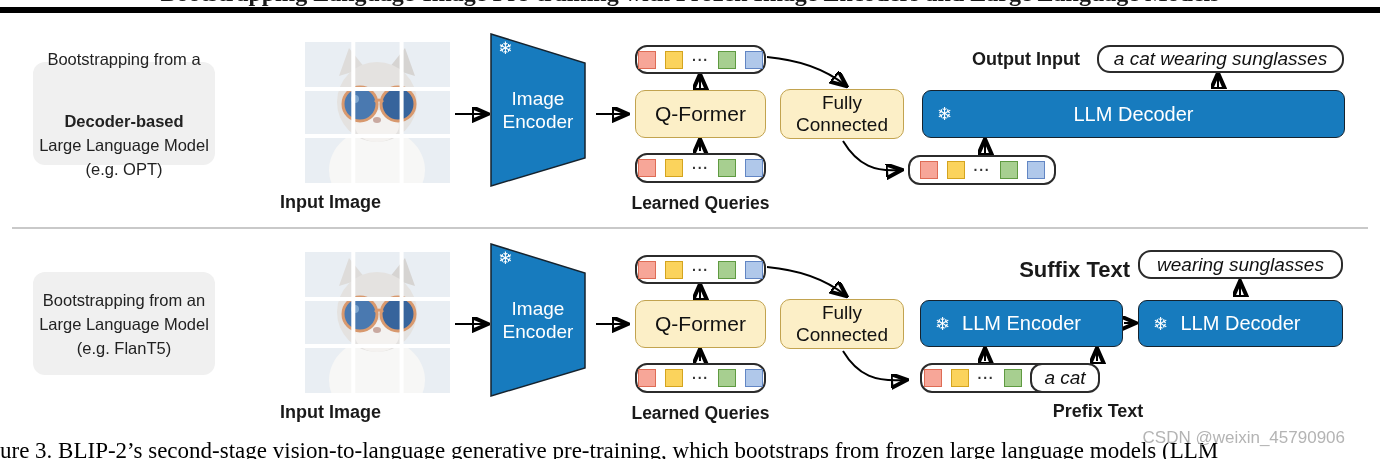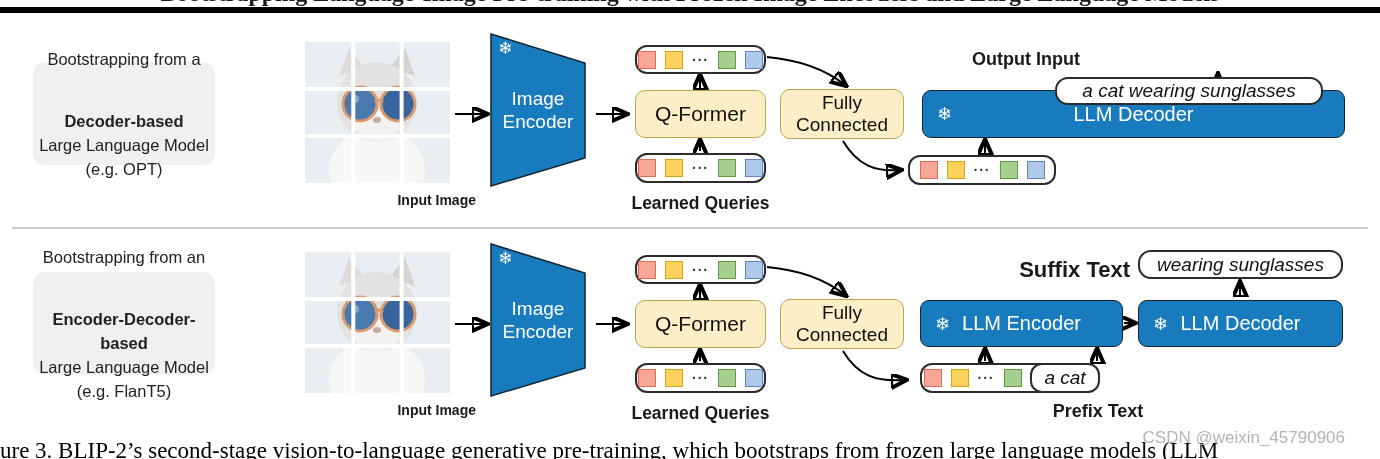--- a/index.html
+++ b/index.html
@@ -14,22 +14,22 @@
 
   .row{--dy:0px;}
   .row2{--dy:210px;}
 
   .abs{position:absolute;}
   .side-box{left:33px;top:calc(62px + var(--dy));width:182px;height:103px;background:var(--note-gray,#f0f0f0);
             display:flex;flex-direction:column;justify-content:center;text-align:center;
             font-size:16.5px;line-height:24px;color:#222;border-radius:12px;}
   .side-box b{font-weight:bold;margin-top:38px;}
   .cat-fig{left:305px;top:calc(42px + var(--dy));width:145px;height:141px;}
-  .input-label{left:280px;top:calc(192px + var(--dy));width:196px;text-align:right;
-               font-weight:bold;font-size:14px;}
+  .input-label{left:280px;top:calc(192px + var(--dy));width:196px;text-align:left;
+               font-weight:bold;font-size:18px;}
   .enc-trap{left:490px;top:calc(33px + var(--dy));width:96px;height:154px;}
   .enc-overlay{left:490px;top:calc(33px + var(--dy));width:96px;height:154px;display:flex;
                align-items:center;justify-content:center;text-align:center;color:#fff;
                font-size:19px;line-height:23px;}
   .enc-snow{left:498px;top:calc(40px + var(--dy));}
   .snow{color:#fff;font-family:"DejaVu Sans",sans-serif;font-size:17px;line-height:1;}
 
   .pill{background:#fff;border:2px solid #2b2b2b;border-radius:12px;box-sizing:border-box;}
   .token-pill{display:flex;align-items:center;justify-content:center;gap:9px;}
   .tok{width:18px;height:18px;border:1.5px solid;box-sizing:border-box;display:inline-block;}
@@ -46,21 +46,21 @@
             font-weight:bold;font-size:17.5px;}
 
   .bbox{background:var(--box-blue,#177bbe);border:1.5px solid #16232e;border-radius:9px;
         box-sizing:border-box;display:flex;align-items:center;justify-content:center;
         color:#fff;font-size:20px;}
   .bbox .snow{position:absolute;left:14px;top:50%;transform:translateY(-50%);font-size:18px;}
   .llm-decoder-1{left:922px;top:90px;width:423px;height:48px;}
   .pill-llm-1{left:908px;top:155px;width:148px;height:30px;}
   .output-label{left:945px;top:49px;width:135px;text-align:right;font-weight:bold;font-size:18px;}
   .text-pill{display:flex;align-items:center;justify-content:center;font-style:italic;font-size:19px;color:#111;}
-  .output-pill{left:1055px;top:45px;width:268px;height:28px;border-radius:13px;margin-top:32px;}
+  .output-pill{left:1097px;top:45px;width:247px;height:28px;border-radius:13px;}
 
   .llm-encoder-2{left:920px;top:300px;width:203px;height:47px;}
   .llm-decoder-2{left:1138px;top:300px;width:205px;height:47px;}
   .pill-llm-2{left:920px;top:363px;width:132px;height:30px;}
   .acat-pill{left:1030px;top:363px;width:70px;height:30px;}
   .prefix-label{left:1028px;top:401px;width:140px;text-align:center;font-weight:bold;font-size:18px;}
   .suffix-label{left:1005px;top:257px;width:125px;text-align:right;font-weight:bold;font-size:22px;}
   .suffix-pill{left:1138px;top:250px;width:205px;height:29px;border-radius:13px;}
 
   .arrows{position:absolute;left:0;top:0;width:1380px;height:459px;pointer-events:none;}
@@ -174,21 +174,20 @@
         <span class="tok" style="background: rgb(167, 207, 144); border-color: rgb(95, 154, 65);"></span>
         <span class="tok" style="background: rgb(176, 200, 234); border-color: rgb(98, 134, 196);"></span>
       </div>
     <div class="abs output-label">Output Input</div>
     <div class="abs pill text-pill output-pill">a cat wearing sunglasses</div>
   </div>
 
   <div class="row row2">
     <div class="abs side-box">
       <span>Bootstrapping from an</span>
-      <b>Encoder-Decoder-based</b>
       <span>Large Language Model</span>
       <span>(e.g. FlanT5)</span>
     </div>
 
     <svg class="abs cat-fig" viewBox="0 0 145 141">
       <rect width="145" height="141" fill="#e9eef3"></rect>
       <ellipse cx="72" cy="128" rx="48" ry="42" fill="#f7f7f6"></ellipse>
       <polygon points="34,34 44,6 60,26" fill="#dedcda"></polygon>
       <polygon points="84,26 100,6 110,34" fill="#d6d4d2"></polygon>
       <circle cx="72" cy="60" r="40" fill="#e4e2e0"></circle>

